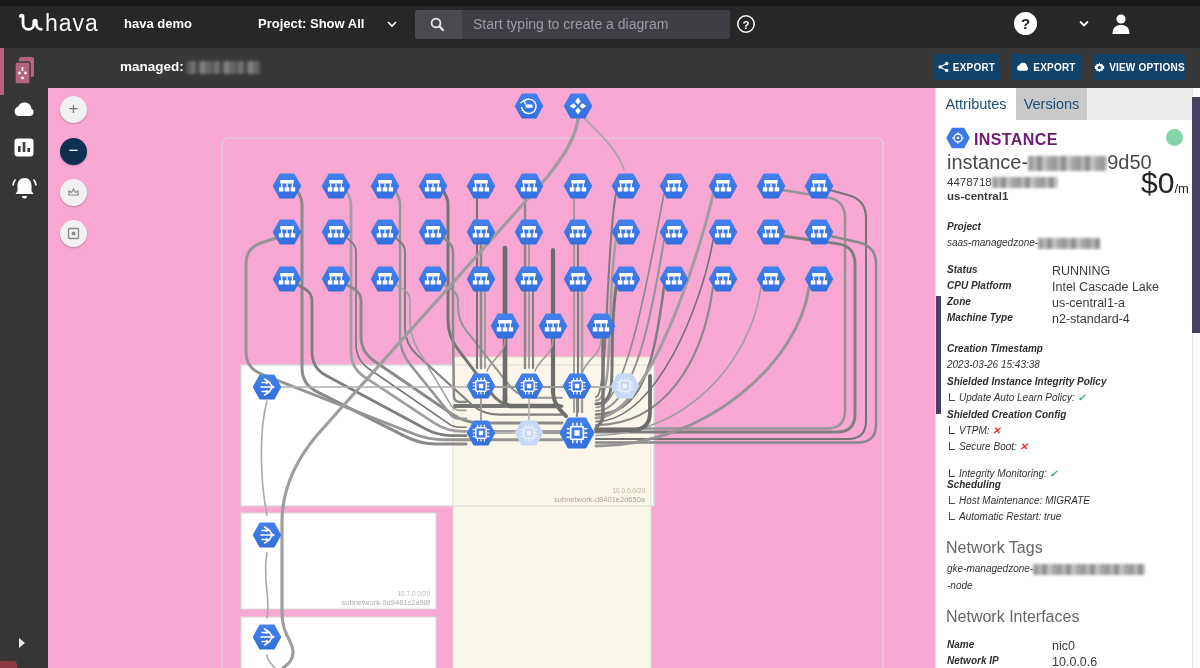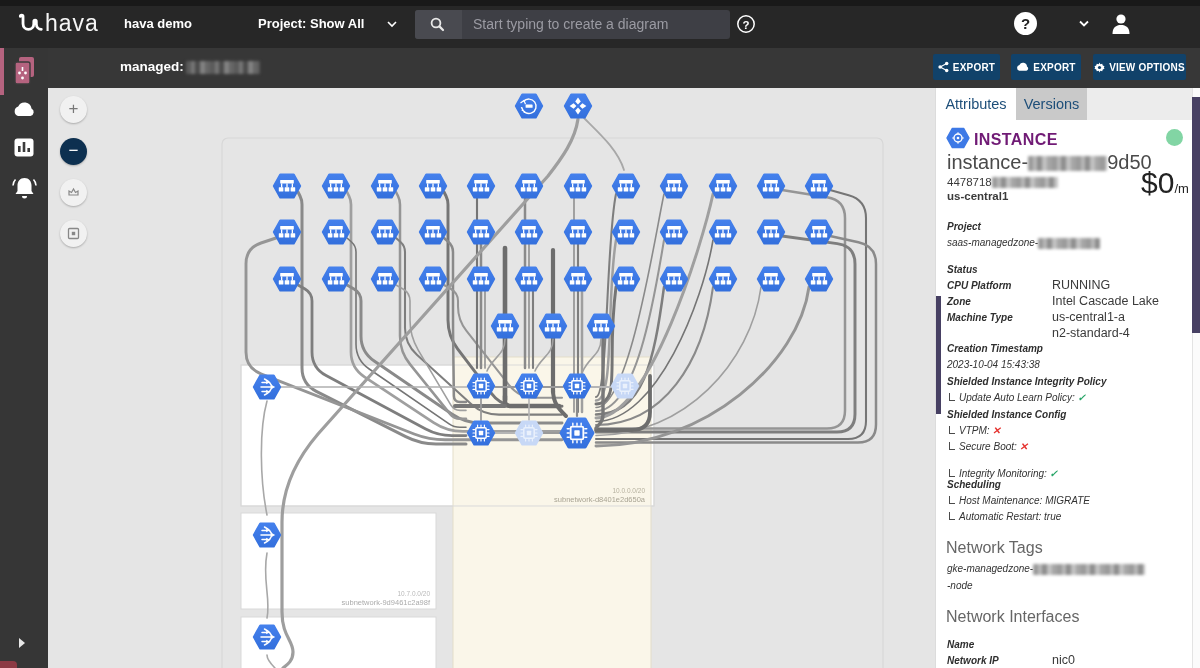--- a/index.html
+++ b/index.html
@@ -2,36 +2,36 @@
 <html><head><meta charset="utf-8"><title>hava</title>
 <style>
 * { margin:0; padding:0; box-sizing:border-box; }
 html,body { width:1200px; height:668px; overflow:hidden; background:#fff;
   font-family:"Liberation Sans", sans-serif; }
 .abs { position:absolute; }
 #nav { left:0; top:0; width:1200px; height:48px; background:#272727; }
 #navtop { left:0; top:0; width:1200px; height:6px; background:#191919; }
 #titlebar { left:48px; top:48px; width:1152px; height:40px; background:#373737; }
 #sidebar { left:0; top:48px; width:48px; height:620px; background:#363636; }
-#canvas { left:48px; top:88px; width:887px; height:580px; background:#e5e5e5; overflow:hidden; }
+#canvas { left:48px; top:88px; width:887px; height:580px; background:#f9a8d4; overflow:hidden; }
 #panel { left:935px; top:88px; width:265px; height:580px; background:#fff; border-left:1px solid #dcdcdc; }
 .zbtn { position:absolute; width:27px; height:27px; border-radius:50%; background:#f1f1f1;
   box-shadow:0 1px 2px rgba(0,0,0,.25); color:#777; text-align:center; line-height:25px; font-size:17px; }
 .blur { display:inline-block; vertical-align:middle; border-radius:1px;
   background:repeating-linear-gradient(90deg,#9a9a9a 0 5px,#b8b8b8 5px 9px,#8d8d8d 9px 14px,#c2c2c2 14px 19px,#a5a5a5 19px 24px);
   filter:blur(1.5px); }
 .blurd { display:inline-block; vertical-align:middle; border-radius:1px;
   background:repeating-linear-gradient(90deg,#5a5a5a 0 5px,#777 5px 9px,#4a4a4a 9px 14px,#828282 14px 19px,#666 19px 24px);
   filter:blur(1.5px); }
 .btn { position:absolute; background:#11426a; color:#fff; font-size:10px; font-weight:bold;
   letter-spacing:.2px; border-radius:2px; display:flex; align-items:center; justify-content:center; gap:4px; white-space:nowrap; }
 .crn { display:inline-block; width:6px; height:8px; border-left:1.6px solid #4a4a4a; border-bottom:1.6px solid #4a4a4a; margin-right:4px; margin-left:2px; }
 .kv { position:absolute; left:947px; font-size:10px; color:#333;font-style:italic; }
 .kv b { font-weight:bold; color:#2e2e2e; }
-.val { position:absolute; left:1052px; font-size:12.5px; color:#3a3a3a;margin-top:14px; }
+.val { position:absolute; left:1052px; font-size:12.5px; color:#3a3a3a; }
 .ck { color:#27a567; font-weight:bold; }
 .cx { color:#e5322e; font-weight:bold; }
 .sect { position:absolute; left:946px; font-size:16px; color:#666; }
 </style></head>
 <body>
 <div class="abs" id="nav"></div>
 <div class="abs" id="navtop"></div>
 
 <svg class="abs" style="left:17px;top:13px" width="27" height="21" viewBox="0 0 26 20">
  <path d="M3.2,3.2 C3.2,1.4 5.8,1.4 5.8,3.2 L5.8,10.2 C5.8,13.6 8.2,15.6 11,15.6 C13.8,15.6 16.2,13.6 16.2,10.2 L16.2,8.2 C16.2,6.4 18.6,6.4 18.6,8.2 L18.6,10.2 C18.6,13.6 21,15.6 23.4,15.6" fill="none" stroke="#fff" stroke-width="2.7" stroke-linecap="round"></path>
@@ -388,24 +388,24 @@
 <div class="kv" style="top:264px"><b>Status</b></div>
 <div class="val" style="top:264px">RUNNING</div>
 <div class="kv" style="top:280px"><b>CPU Platform</b></div>
 <div class="val" style="top:280px">Intel Cascade Lake</div>
 <div class="kv" style="top:296px"><b>Zone</b></div>
 <div class="val" style="top:296px">us-central1-a</div>
 <div class="kv" style="top:312px"><b>Machine Type</b></div>
 <div class="val" style="top:312px">n2-standard-4</div>
 
 <div class="kv" style="top:343px"><b>Creation Timestamp</b></div>
-<div class="kv" style="top:359px">2023-10-04 15:43:38</div>
+<div class="kv" style="top:359px">2023-03-26 15:43:38</div>
 <div class="kv" style="top:376px"><b>Shielded Instance Integrity Policy</b></div>
 <div class="kv" style="top:392px"><span class="crn"></span>Update Auto Learn Policy: <span class="ck">✓</span></div>
-<div class="kv" style="top:409px"><b>Shielded Instance Config</b></div>
+<div class="kv" style="top:409px"><b>Shielded Creation Config</b></div>
 <div class="kv" style="top:425px"><span class="crn"></span>VTPM: <span class="cx">✕</span></div>
 <div class="kv" style="top:441px"><span class="crn"></span>Secure Boot: <span class="cx">✕</span></div>
 <div class="kv" style="top:468px"><span class="crn"></span>Integrity Monitoring: <span class="ck">✓</span></div>
 <div class="kv" style="top:479px"><b>Scheduling</b></div>
 <div class="kv" style="top:495px"><span class="crn"></span>Host Maintenance: MIGRATE</div>
 <div class="kv" style="top:511px"><span class="crn"></span>Automatic Restart: true</div>
 
 <div class="sect" style="top:539px">Network Tags</div>
 <div class="kv" style="top:563px">gke-managedzone-<span class="blur" style="width:112px;height:11px"></span></div>
 <div class="kv" style="top:580px">-node</div>

